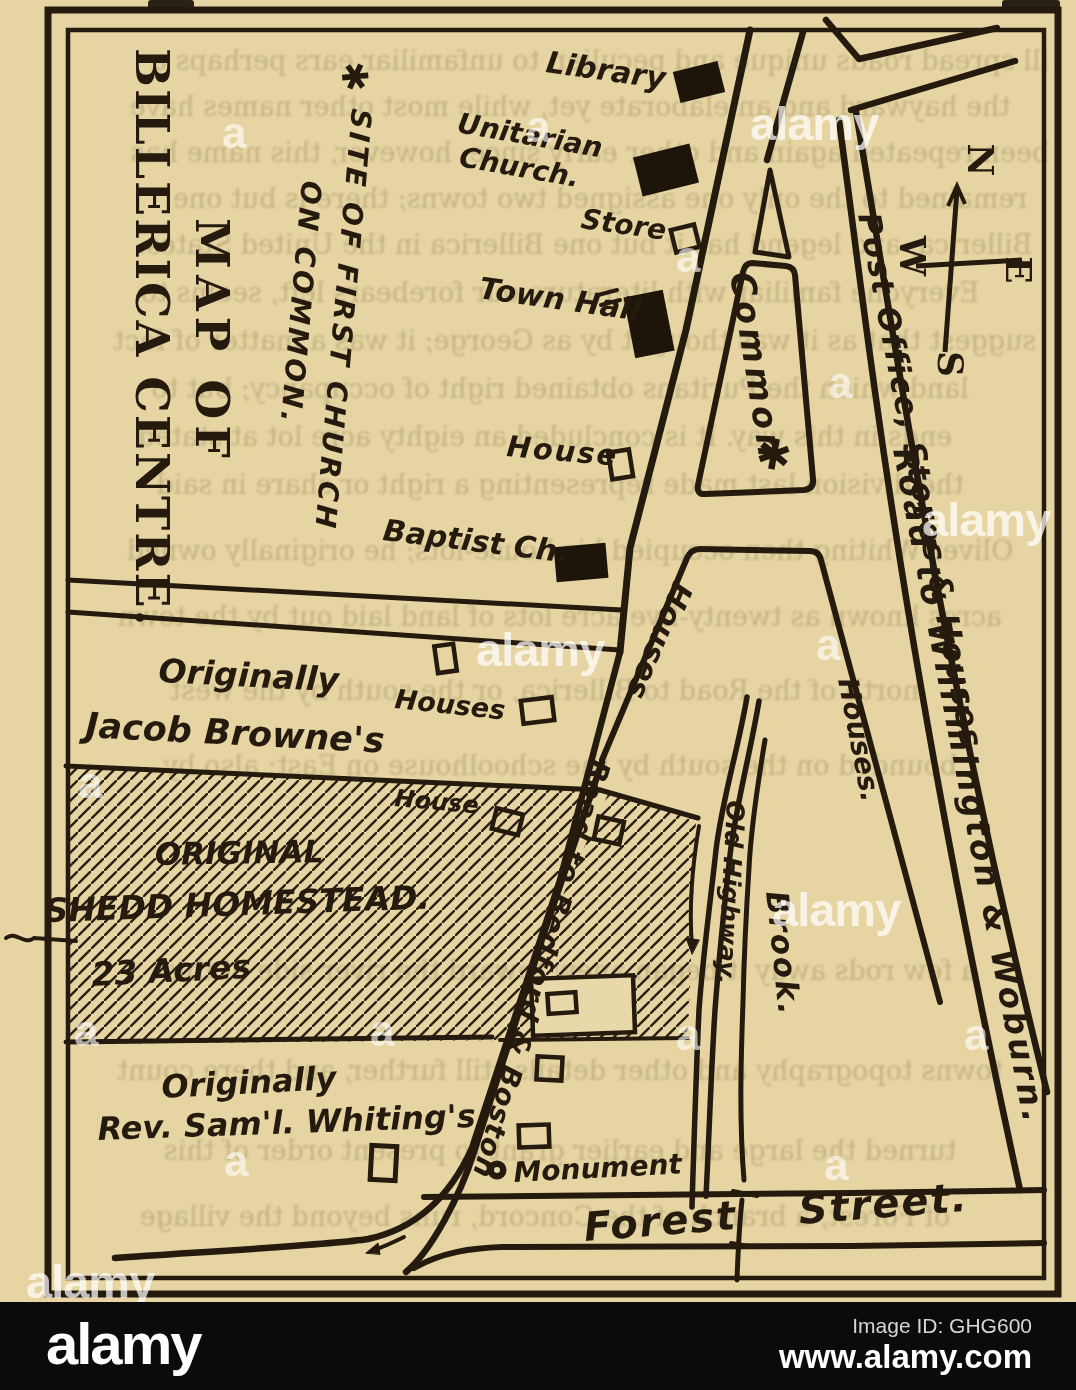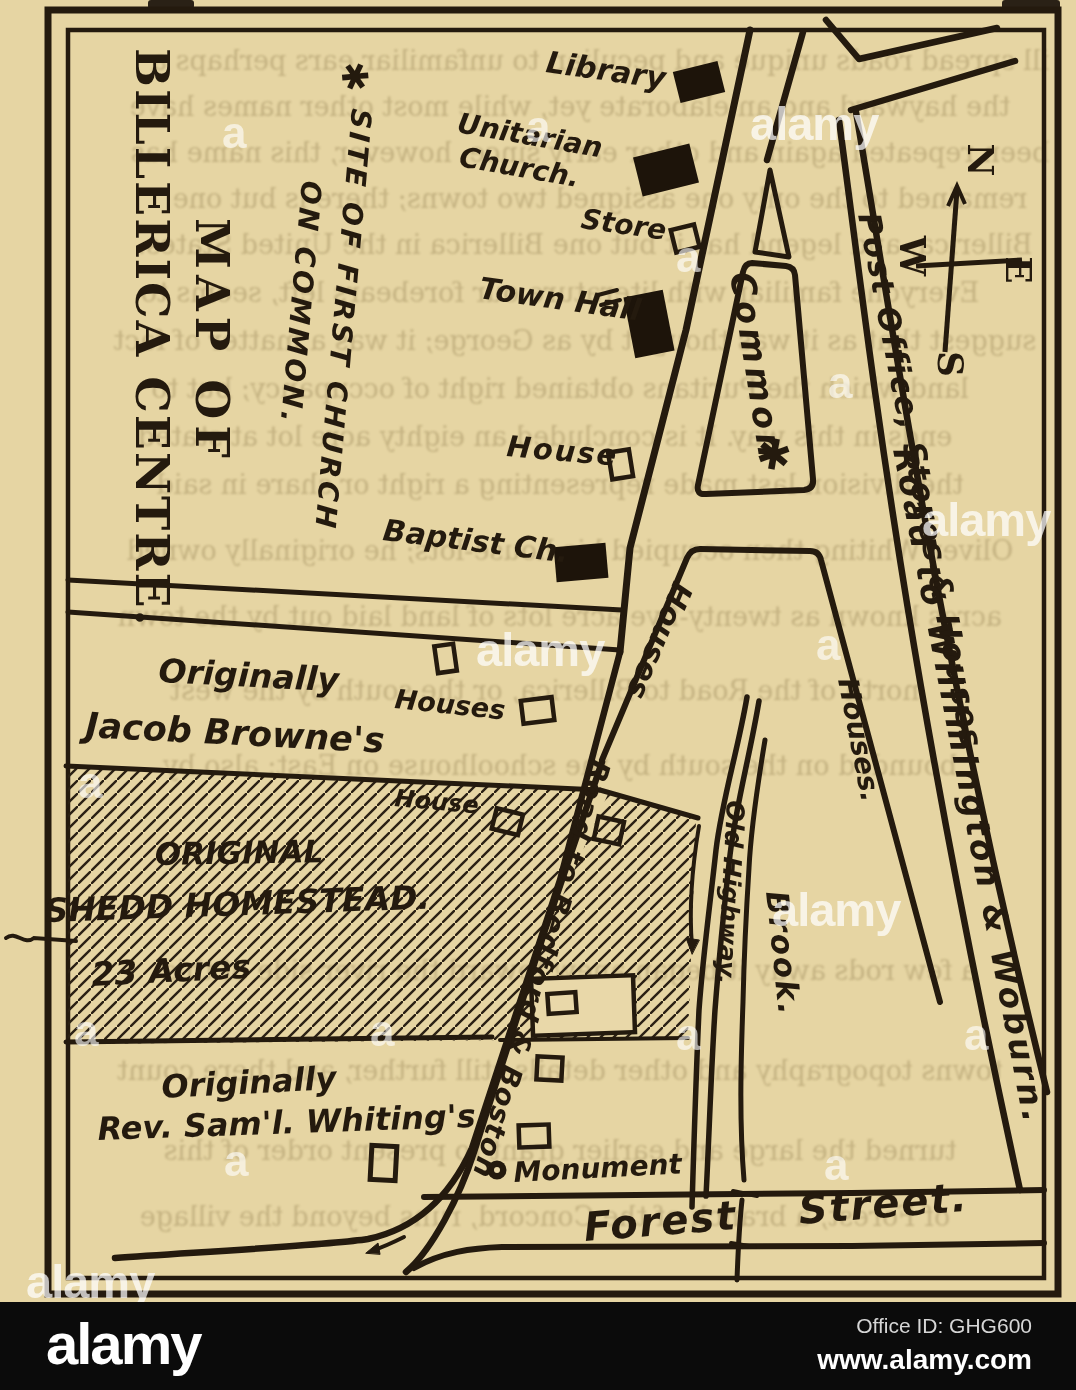--- a/index.html
+++ b/index.html
@@ -6,21 +6,21 @@
   .stage{position:relative;width:1076px;height:1390px;overflow:hidden;background:#0c0c0c;
          font-family:"DejaVu Sans",sans-serif;}
   .scan-wrap{position:absolute;top:0;left:0;width:1076px;height:1302px;}
   svg text{user-select:none;}
   .footer{position:absolute;left:0;top:1302px;width:1076px;height:88px;background:#0b0b0b;}
   .footer .brand{position:absolute;left:46px;top:8px;color:#fff;
       font-family:"Liberation Sans",sans-serif;font-weight:bold;font-size:58px;letter-spacing:-2px;}
   .footer .meta{position:absolute;right:44px;top:12px;text-align:right;
       font-family:"Liberation Sans",sans-serif;}
   .footer .meta .id{color:#d6d6d6;font-size:21px;}
-  .footer .meta .url{color:#ffffff;font-size:28px;font-weight:bold;margin-top:6px;}
+  .footer .meta .url{color:#ffffff;font-size:33px;font-weight:bold;}
 </style>
 </head>
 <body>
 
 <div class="stage">
   <div class="scan-wrap">
   <svg width="1076" height="1302" viewBox="0 0 1076 1302" xmlns="http://www.w3.org/2000/svg">
     <defs>
       <pattern id="hatch" width="13" height="13" patternUnits="userSpaceOnUse">
         <path d="M-2,15 L15,-2" stroke="#2a2013" stroke-width="2.4" fill="none"></path>
@@ -203,17 +203,17 @@
         <text x="224" y="1176">a</text>
         <text x="824" y="1180">a</text>
       </g>
     </g>
   </svg>
   </div>
 
   <div class="footer">
     <div class="brand">alamy</div>
     <div class="meta">
-      <div class="id">Office ID: GHG600</div>
+      <div class="id">Image ID: GHG600</div>
       <div class="url">www.alamy.com</div>
     </div>
   </div>
 </div>
 
 </body></html>

